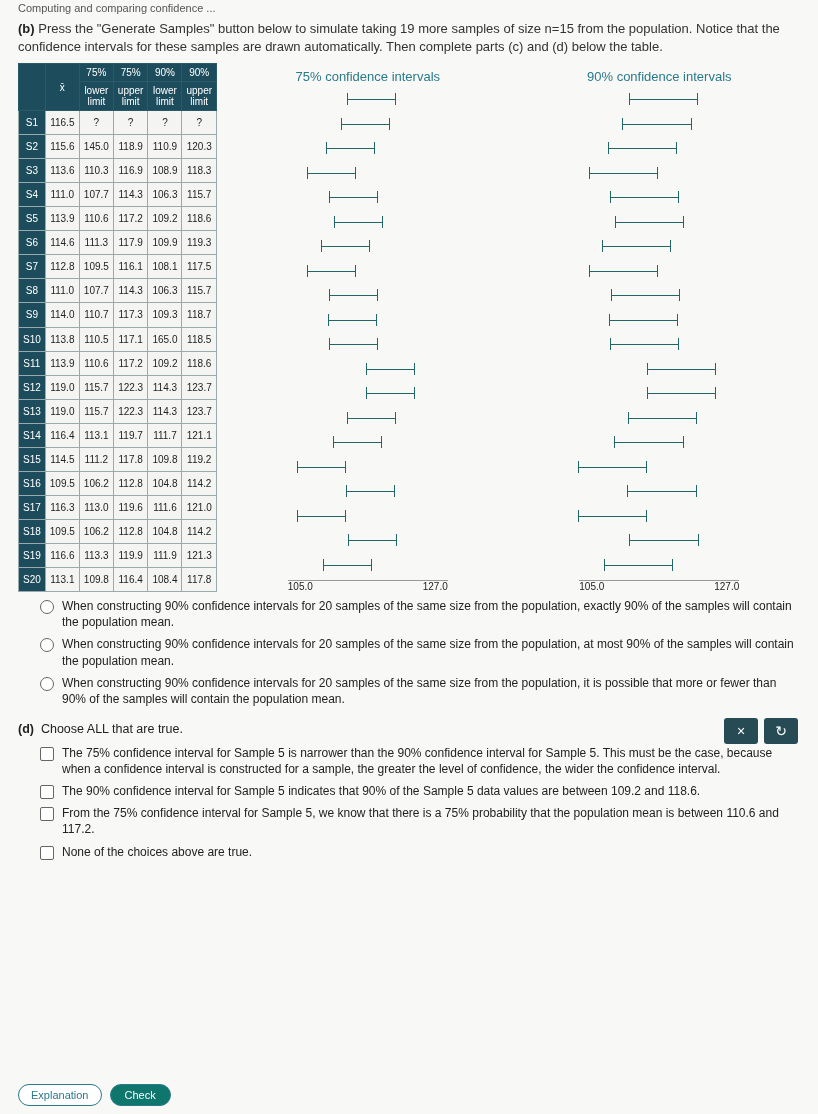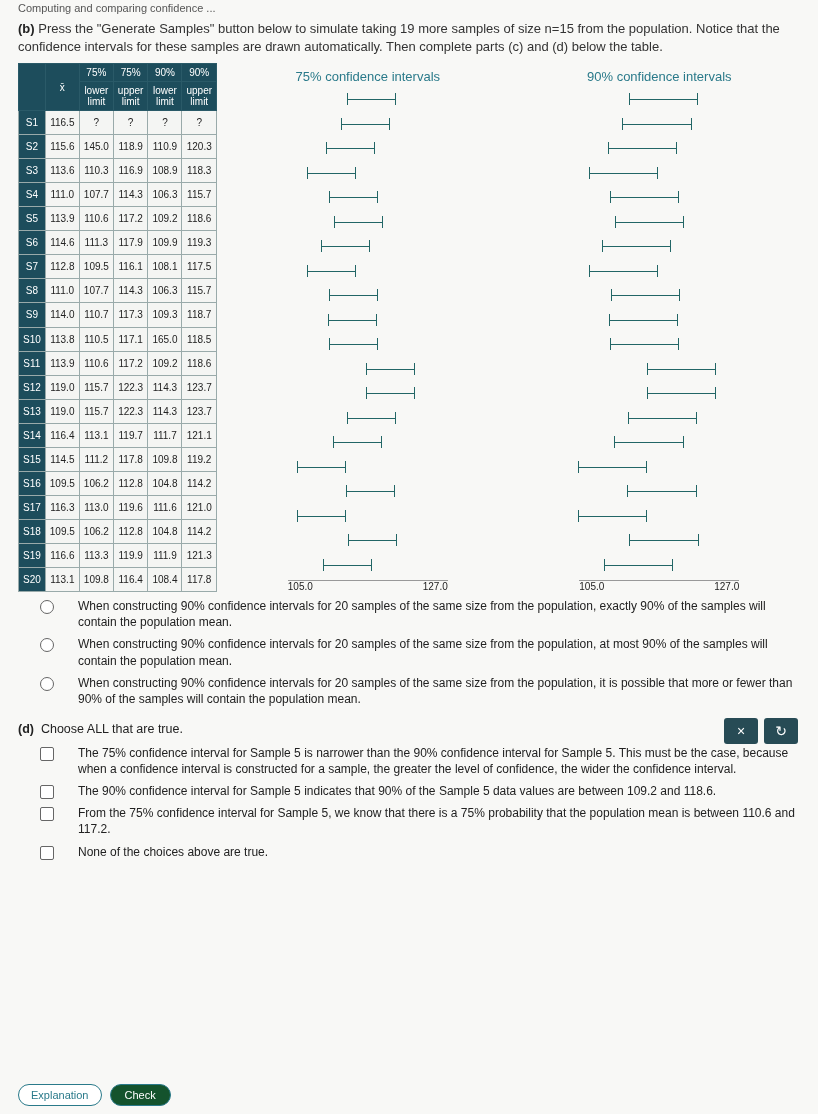--- a/index.html
+++ b/index.html
@@ -16,29 +16,29 @@
   .chart-title{color:#2a7a8a;font-size:13px;margin:6px 0 4px 0}
   .ci-plot{width:160px;height:490px;position:relative;border-left:0}
   .ci-row{position:absolute;left:0;right:0;height:24px}
   .ci-bar{position:absolute;top:11px;height:0;border-top:1.5px solid #266}
   .ci-tick{position:absolute;top:5px;width:0;border-left:1.5px solid #266;height:12px}
   .axis{display:flex;justify-content:space-between;font-size:10px;width:160px;margin-top:2px;border-top:1px solid #999}
   .part{font-size:12.5px;margin:14px 0 6px 0;line-height:1.4}
   .frac{display:inline-block;text-align:center;vertical-align:middle;margin:0 2px}
   .frac .n{display:block;border-bottom:1px solid #333;padding:0 3px;font-size:11px}
   .frac .d{display:block;font-size:11px;padding:0 3px}
-  .opt{display:flex;gap:24px;margin:6px 0 6px 22px;font-size:12px;line-height:1.35}
+  .opt{display:flex;gap:8px;margin:6px 0 6px 22px;font-size:12px;line-height:1.35}
   .radio,.chk{flex:none;width:12px;height:12px;border:1.5px solid #666;background:#fff;margin-top:2px}
   .radio{border-radius:50%}
   .chk{border-radius:2px}
   .btns{position:absolute;right:20px;top:718px;display:flex;gap:6px}
   .btn-sq{width:34px;height:26px;background:#274b55;color:#fff;border-radius:3px;display:flex;align-items:center;justify-content:center;font-size:14px}
   .footer{position:absolute;bottom:8px;left:18px;display:flex;gap:8px;align-items:center}
   .btn-outline{border:1px solid #2a7a8a;color:#2a7a8a;background:#fff;padding:4px 12px;border-radius:14px;font-size:11px}
-  .btn-fill{background:#14532d;color:#fff;border:1px solid #2a7a8a;padding:4px 14px;border-radius:14px;font-size:11px}
+  .btn-fill{background:#0f766e;color:#fff;border:1px solid #2a7a8a;padding:4px 14px;border-radius:14px;font-size:11px}
 </style>
 </head>
 <body>
 
 <div class="page">
   <div class="top-cut">Computing and comparing confidence ...</div>
   <div class="prompt">
     <b>(b)</b>
     <span>Press the "Generate Samples" button below to simulate taking 19 more samples of size n=15 from the population. Notice that the confidence intervals for these samples are drawn automatically. Then complete parts (c) and (d) below the table.</span>
   </div>

